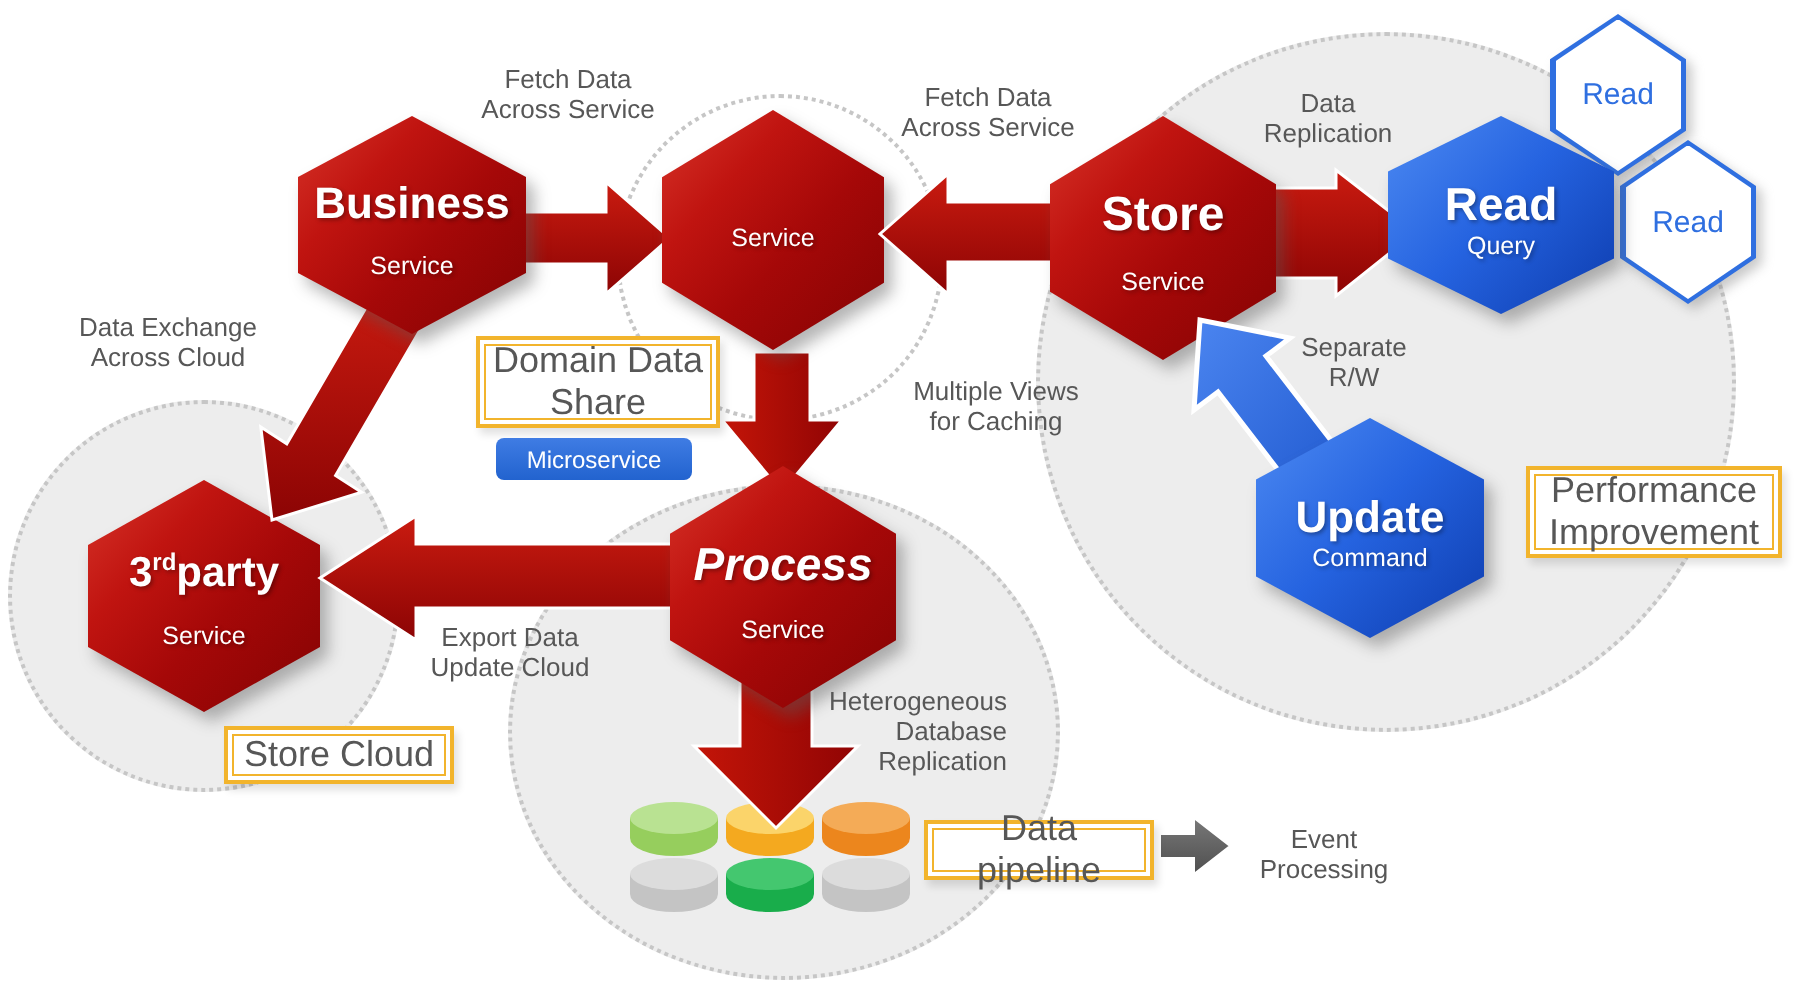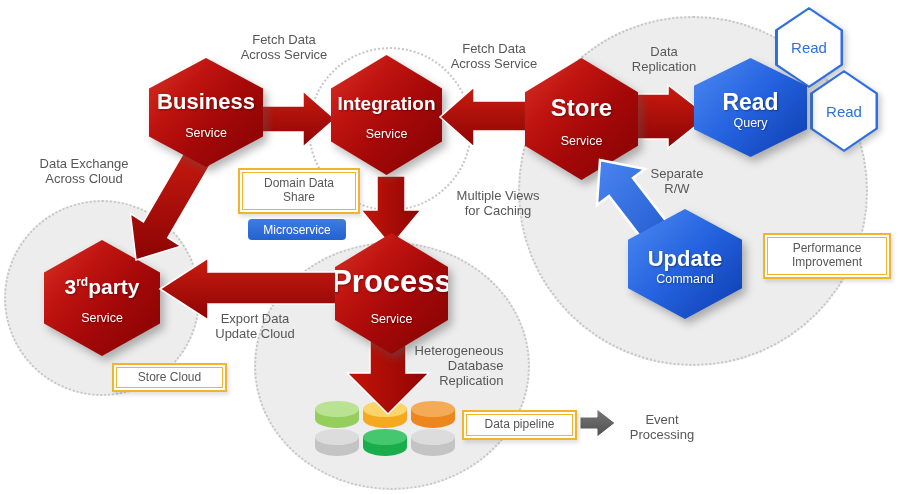--- a/index.html
+++ b/index.html
@@ -49,21 +49,21 @@
     text-align:center; white-space:pre-line; transform:translateX(-50%);
   }
   
   .callout {
     position:absolute; background:#fff; border:2px solid #f2b42c; padding:2px;
     box-shadow:2px 3px 4px rgba(0,0,0,.12); box-sizing:border-box;
   }
   .callout .in {
     border:1px solid #f2b42c; width:100%; height:100%; box-sizing:border-box;
     display:flex; align-items:center; justify-content:center; text-align:center;
-    color:#575757; font-size:12px; line-height:1.15; white-space:pre-line;
+    color:#575757; font-size:18px; line-height:1.15; white-space:pre-line;
   }
   .pill {
     position:absolute; background:linear-gradient(#3f7ce4,#2263cf); border-radius:4px;
     display:flex; align-items:center; justify-content:center;
     color:#fff; font-size:12px;
   }
 </style>
 </head>
 <body>
 
@@ -120,21 +120,20 @@
     </defs>
     <polygon points="255,106 303,106 303,91 335,119 303,147 303,132 255,132" fill="url(#redV)" stroke="#fff" stroke-width="1.5"></polygon>
     <polygon points="634,94 668,94 668,85 708,116 668,148 668,139 634,139" fill="url(#redV)" stroke="#fff" stroke-width="1.5"></polygon>
     <polygon points="377,176 377,210 361,210 391,246 421,210 405,210 405,176" fill="url(#redH)" stroke="#fff" stroke-width="1.5"></polygon>
     <polygon points="370,330 370,373 347,373 388,414 429,373 406,373 406,330" fill="url(#redH)" stroke="#fff" stroke-width="1.5"></polygon>
     <polygon points="580,417 597,417 597,409 615,423 597,437 597,429 580,429" fill="url(#grayG)" stroke="#fff" stroke-width="1"></polygon>
   </svg>
 
   <div class="hexw" style="left:331px; top:55px; width:111px; height:120px;">
     <div class="hex red">
-      <div class="hex-title" style="font-size:19px;">Integration</div>
       <div class="hex-sub">Service</div>
     </div>
   </div>
 
   <svg class="layer" viewBox="0 0 900 494">
     <polygon points="530,101 474,101 474,87 440,117 474,147 474,131 530,131" fill="url(#redV)" stroke="#fff" stroke-width="1.5"></polygon>
   </svg>
 
   <div class="hexw" style="left:44px; top:240px; width:116px; height:116px;">
     <div class="hex red">
@@ -157,21 +156,21 @@
     </div>
   </div>
   <div class="hexw" style="left:525px; top:58px; width:113px; height:122px;">
     <div class="hex red">
       <div class="hex-title" style="font-size:24px;">Store</div>
       <div class="hex-sub">Service</div>
     </div>
   </div>
   <div class="hexw" style="left:335px; top:233px; width:113px; height:121px;">
     <div class="hex red">
-      <div class="hex-title" style="font-size:31px;">Process</div>
+      <div class="hex-title" style="font-size:23px;font-style:italic;">Process</div>
       <div class="hex-sub">Service</div>
     </div>
   </div>
 
   <div class="hexw replica" style="left:775px; top:7px; width:68px; height:81px;">
     <div class="hex outline">
         <div class="inner">Read</div>
       </div>
   </div>
   <div class="hexw replica" style="left:810px; top:70px; width:68px; height:82px;">

